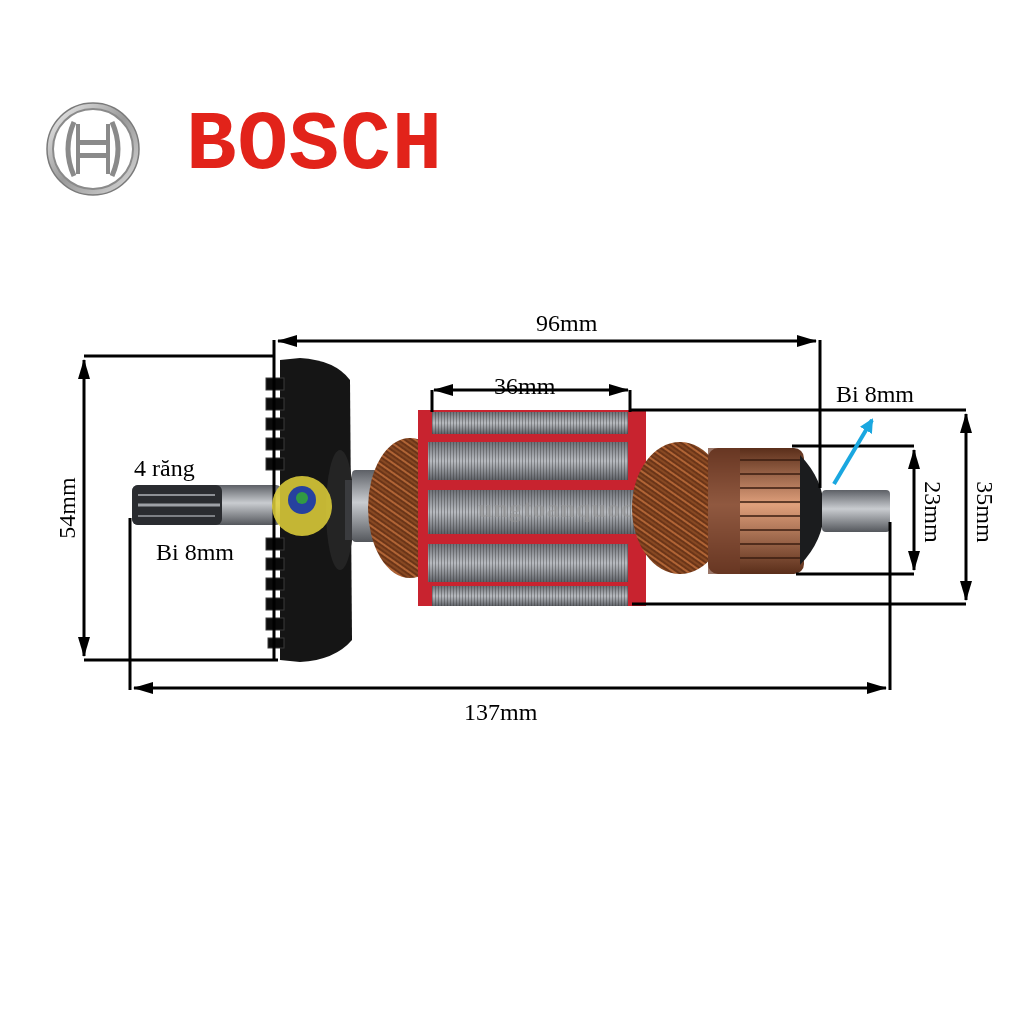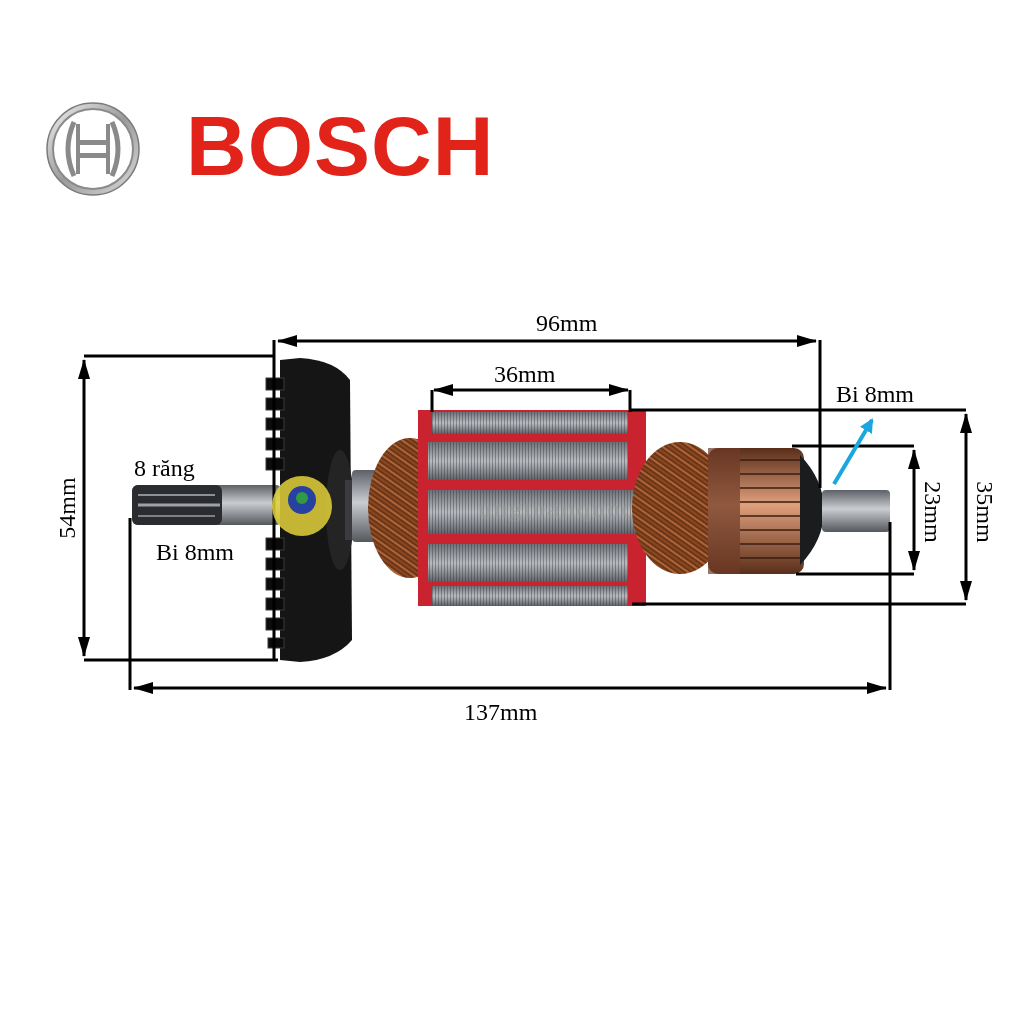--- a/index.html
+++ b/index.html
@@ -1,18 +1,18 @@
 <!DOCTYPE html>
 <html><head>
 <meta charset="utf-8">
 <style>
   html, body { margin: 0; padding: 0; background: #ffffff; }
   body { width: 1024px; height: 1024px; position: relative; overflow: hidden; font-family: "Liberation Serif", serif; }
   #stage { position: absolute; left: 0; top: 0; width: 1024px; height: 1024px; }
-  .brand-text { position: absolute; left: 186px; top: 104px; font-family: Liberation Sans, sans-serif; font-weight: 700; font-size: 84px; color: #e2231a; letter-spacing: 1px; line-height: 1; }
+  .brand-text { position: absolute; left: 186px; top: 104px; font-family: Liberation Mono, monospace; font-weight: 700; font-size: 84px; color: #e2231a; letter-spacing: 1px; line-height: 1; }
   .dim-label { position: absolute; font-family: "Liberation Serif", serif; font-size: 24px; color: #000; line-height: 1; white-space: nowrap; }
   .vert { transform: rotate(-90deg); transform-origin: center; }
   .vert-cw { transform: rotate(90deg); transform-origin: center; }
   .watermark { position: absolute; font-family: "Liberation Serif", serif; font-weight: 700; font-size: 26px; color: rgba(150,150,150,0.55); letter-spacing: 1px; text-align: right; }
 </style>
 </head>
 <body>
 
 <div id="stage">
 
@@ -164,23 +164,23 @@
     <line x1="834" y1="484" x2="872" y2="420" stroke="#1aa7e0" stroke-width="4" marker-end="url(#ahb)"></line>
 
     <g opacity="0.85">
       <circle cx="302" cy="506" r="30" fill="#e3d33a"></circle>
       <circle cx="302" cy="500" r="14" fill="#2a49b8"></circle>
       <circle cx="302" cy="498" r="6" fill="#37b24d"></circle>
     </g>
   </svg>
 
   <div class="dim-label" style="left:536px;top:311px">96mm</div>
-  <div class="dim-label" style="left:494px;top:362px">36mm</div>
+  <div class="dim-label" style="left:494px;top:374px">36mm</div>
   <div class="dim-label" style="left:464px;top:700px">137mm</div>
-  <div class="dim-label" style="left:134px;top:456px">8 răng</div>
+  <div class="dim-label" style="left:134px;top:456px">4 răng</div>
   <div class="dim-label" style="left:156px;top:540px">Bi 8mm</div>
   <div class="dim-label" style="left:836px;top:382px">Bi 8mm</div>
   <div class="dim-label vert" style="left:36px;top:496px">54mm</div>
   <div class="dim-label vert-cw" style="left:902px;top:500px">23mm</div>
   <div class="dim-label vert-cw" style="left:954px;top:500px">35mm</div>
   <div class="watermark" style="left:478px;top:494px">ungtoanquoc</div>
 
 </div>
 
 </body></html>

